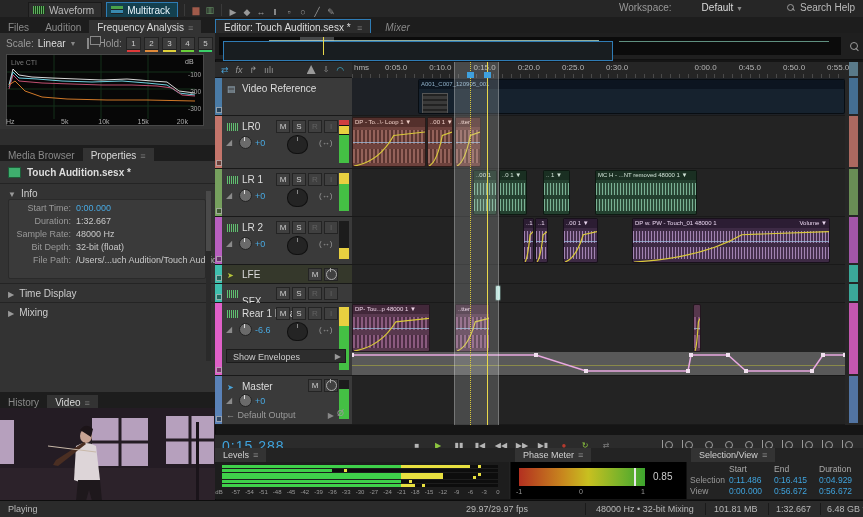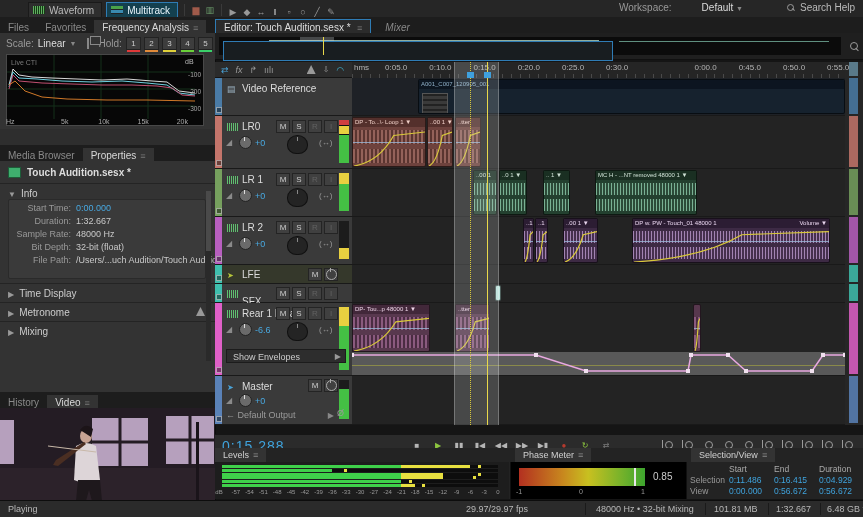--- a/index.html
+++ b/index.html
@@ -160,21 +160,21 @@
     <span id="toolstrip"><span class="toolico">▶</span><span class="toolico">◆</span><span class="toolico">↔</span><span class="toolico selected">I</span><span class="toolico">▫</span><span class="toolico">○</span><span class="toolico">╱</span><span class="toolico">✎</span></span>
   </span>
   <span class="abs" id="workspace"><span>Workspace:</span><b>Default</b> <span style="color:#888;font-size:7px;">▼</span></span>
   <span class="abs" id="searchhelp">
       <span class="mag"></span>
       <span>Search Help</span>
     </span>
 </div>
 
 <div class="abs" id="leftcol">
-  <div class="tabrow" id="lefttabs"><span class="ptab">Files</span><span class="ptab">Favorites</span><span class="ptab active">Frequency Analysis<span class="menu">≡</span></span></div>
+  <div class="tabrow" id="lefttabs"><span class="ptab">Files</span><span class="ptab">Audition</span><span class="ptab active">Frequency Analysis<span class="menu">≡</span></span></div>
 
   <div class="abs" id="freqpanel">
     <div class="abs" id="freqctrl">
       <span>Scale:</span>
       <b>Linear</b>
       <span style="color:#888;font-size:7px;">▼</span>
       <span class="copyico"></span>
       <span>Hold:</span>
       <span id="holdbtns" style="display:flex;gap:3px;">
           <span class="holdbtn">1<i style="background: rgb(224, 58, 58);"></i></span>
@@ -243,21 +243,20 @@
             <span class="lbl">Bit Depth:</span>
             <span class="val">32-bit (float)</span>
           </div>
           <div class="inforow">
             <span class="lbl">File Path:</span>
             <span class="val">/Users/...uch Audition/Touch Audition.sesx</span>
           </div>
         </div>
       <div class="abs" id="collapsedsecs" style="left:0;top:122px;width:215px;">
           <div class="sechdr"><span class="tri">▶</span><span>Time Display</span></div>
-          <div class="sechdr"><span class="tri">▶</span><span>Metronome</span><span class="metroico" style="float: right; margin-right: 10px;"></span></div>
           <div class="sechdr"><span class="tri">▶</span><span>Mixing</span></div>
         </div>
       <div class="abs" style="right:4px;top:30px;width:5px;height:170px;background:#2a2a2a;">
           <div style="width:5px;height:60px;background:#4a4a4a;"></div>
         </div>
     </div>
   </div>
 
   <div class="tabrow abs" id="vidtabs"><span class="ptab">History</span><span class="ptab active">Video<span class="menu">≡</span></span></div>
   <div class="abs" id="vidpanel">

